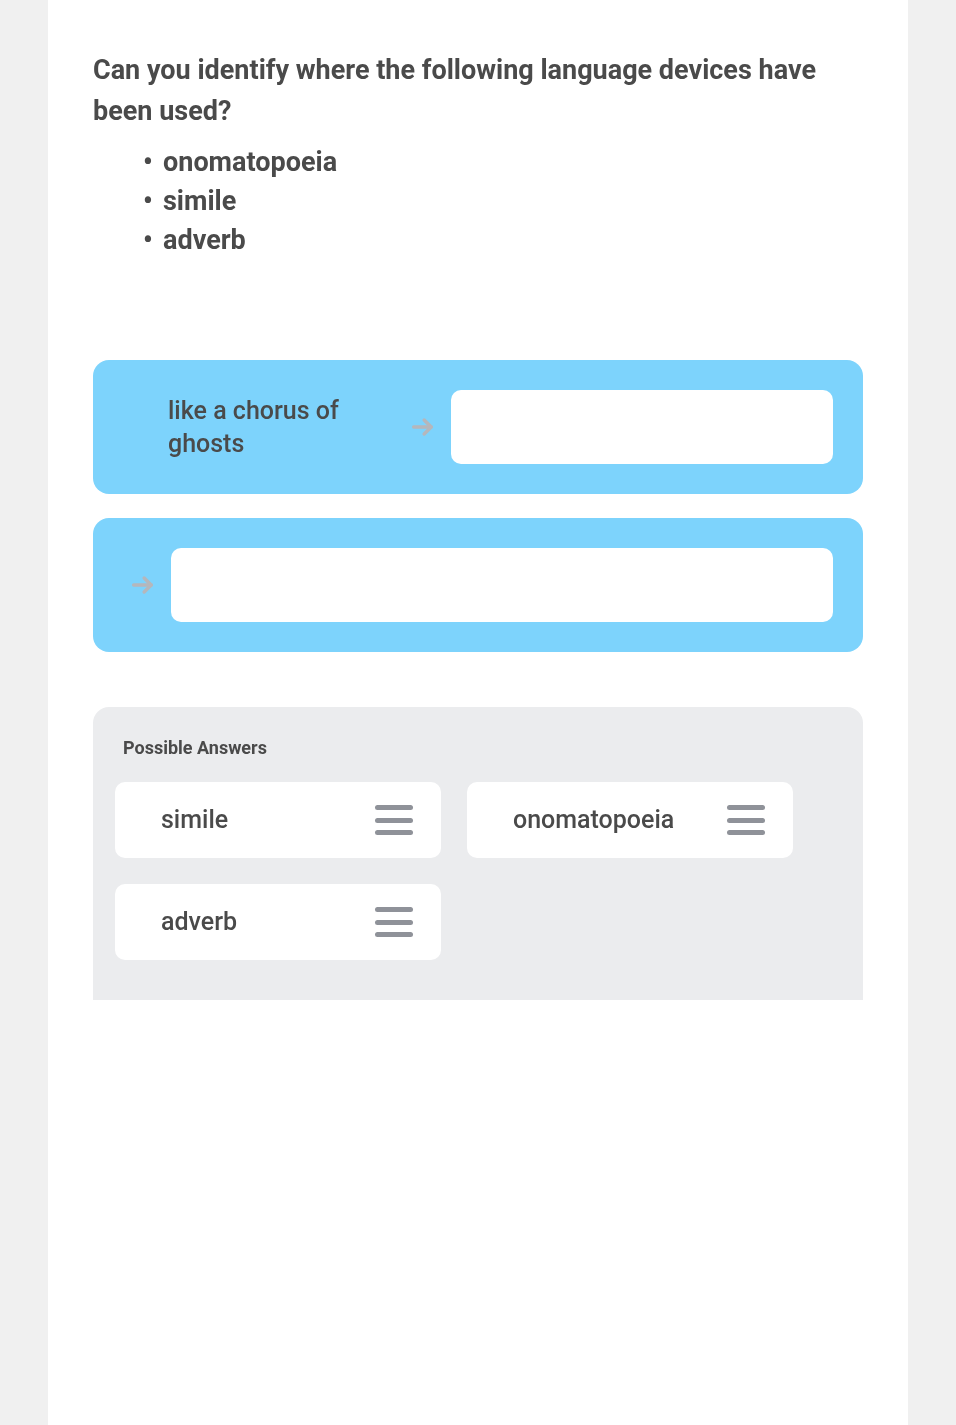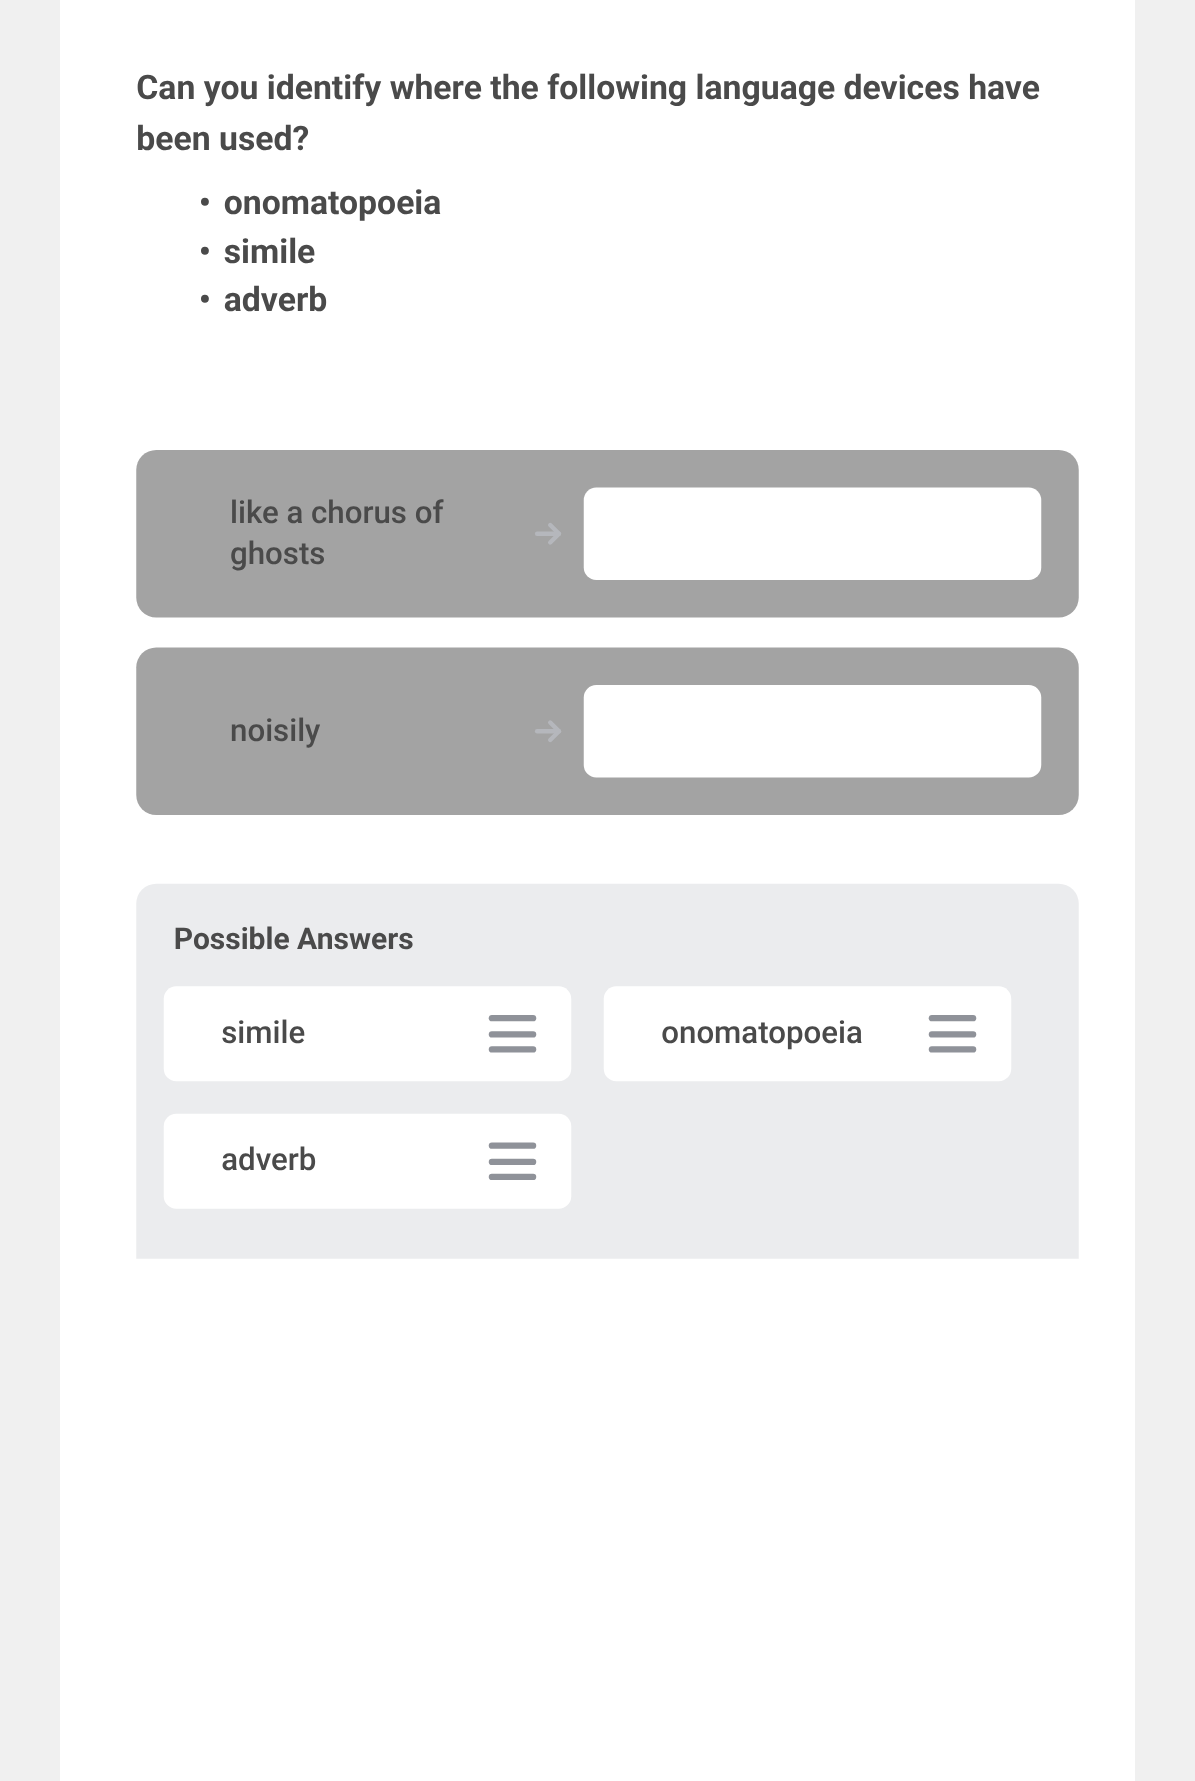--- a/index.html
+++ b/index.html
@@ -12,21 +12,21 @@
       background: #f0f0f0;
       width: 956px;
       min-height: 1425px;
       display: flex;
       justify-content: center;
     }
     .page-container {
       background: #ffffff;
       width: 860px;
       margin: 0;
-      padding: 50px 0 0 16px;
+      padding: 50px 0 0 0;
     }
     .question-section {
       padding: 0 45px;
     }
     .question-title {
       font-size: 27px;
       font-weight: 700;
       color: #4a4a4a;
       line-height: 1.5;
       margin-bottom: 8px;
@@ -47,21 +47,21 @@
       content: "•";
       position: absolute;
       left: -20px;
       color: #4a4a4a;
     }
     .matching-section {
       margin-top: 100px;
       padding: 0 45px;
     }
     .match-row {
-      background: #a3a3a3;
+      background: #7dd3fc;
       border-radius: 16px;
       padding: 30px 30px;
       margin-bottom: 24px;
       display: flex;
       align-items: center;
     }
     .match-prompt {
       flex: 0 0 280px;
       font-size: 25px;
       font-weight: 500;
@@ -89,21 +89,21 @@
     .answers-section {
       margin-top: 55px;
       padding: 0 45px;
     }
     .answers-container {
       background: #ebecee;
       border-radius: 16px 16px 0 0;
       padding: 30px 22px 40px 22px;
     }
     .answers-title {
-      font-size: 24px;
+      font-size: 18px;
       font-weight: 700;
       color: #4a4a4a;
       margin-bottom: 24px;
       padding-left: 8px;
     }
     .answers-grid {
       display: flex;
       flex-wrap: wrap;
       gap: 26px;
     }
@@ -160,21 +160,20 @@
         <svg class="arrow-icon" viewBox="0 0 24 24" fill="none" stroke="#b5b7bc" stroke-width="3" stroke-linecap="round" stroke-linejoin="round">
           <line x1="4" y1="12" x2="19" y2="12"></line>
           <polyline points="13 6 19 12 13 18"></polyline>
         </svg>
       </div>
       <div class="drop-target"></div>
     </div>
 
 
     <div class="match-row">
-      <div class="match-prompt">noisily</div>
       <div class="arrow-container">
         <svg class="arrow-icon" viewBox="0 0 24 24" fill="none" stroke="#b5b7bc" stroke-width="3" stroke-linecap="round" stroke-linejoin="round">
           <line x1="4" y1="12" x2="19" y2="12"></line>
           <polyline points="13 6 19 12 13 18"></polyline>
         </svg>
       </div>
       <div class="drop-target"></div>
     </div>
   </div>
 

